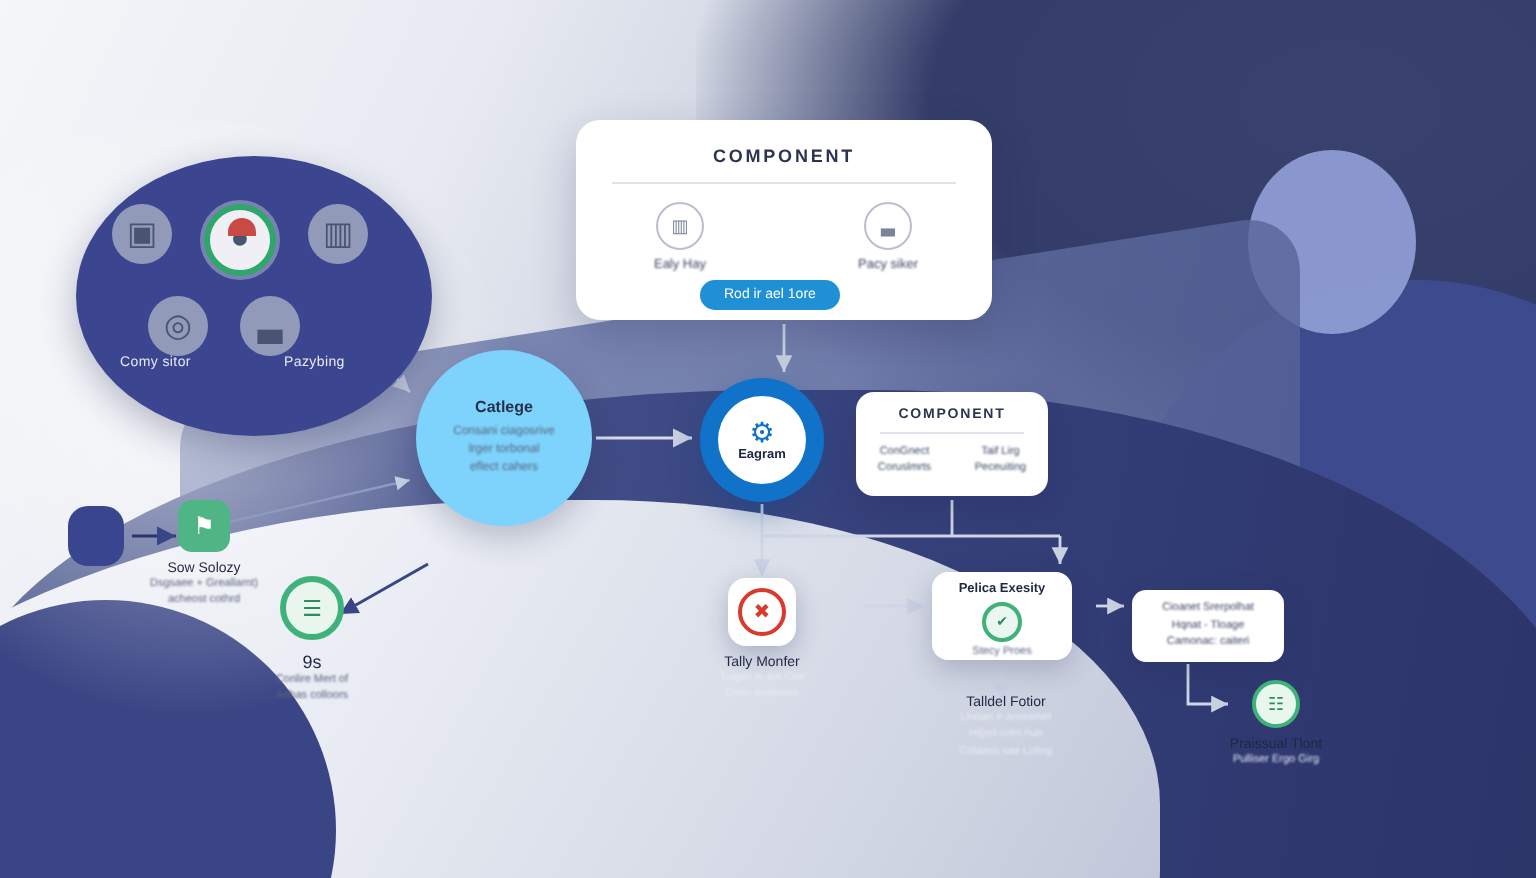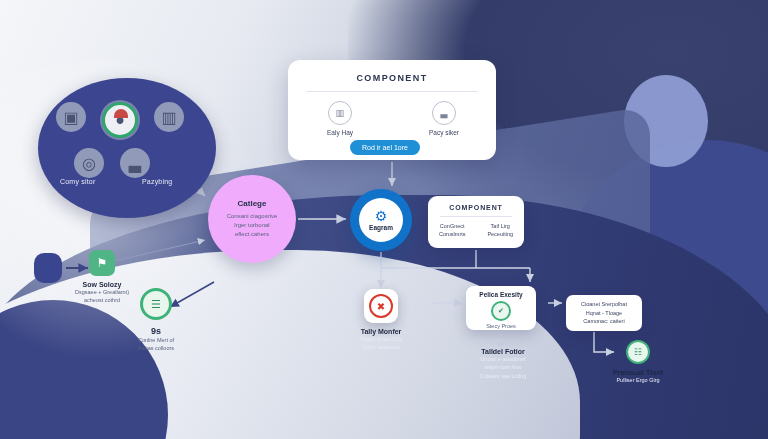--- a/index.html
+++ b/index.html
@@ -60,21 +60,21 @@
   .card-top .items{display:flex;justify-content:space-around;margin-top:9px;}
   .card-top .item{text-align:center;width:56px;}
   .circ{width:22px;height:22px;border-radius:50%;border:1.5px solid #b9bfcd;margin:0 auto;
     display:flex;align-items:center;justify-content:center;color:#7d849a;font-size:9px;}
   .card-top .cap{font-size:6.5px;color:#3d4663;margin-top:4px;filter:blur(.4px);}
   .btn-pill{position:absolute;left:62px;top:80px;background:#1f8fd6;color:#fff;font-size:7px;
     padding:4px 12px;border-radius:10px;filter:blur(.35px);white-space:nowrap;}
 
   
   .circle-node{position:absolute;left:208px;top:175px;width:88px;height:88px;border-radius:50%;
-    background:#f0abfc;box-shadow:0 6px 16px rgba(30,38,80,.24);
+    background:#7dd3fc;box-shadow:0 6px 16px rgba(30,38,80,.24);
     display:flex;flex-direction:column;align-items:center;justify-content:center;text-align:center;}
   .circle-node .t{font-size:8px;font-weight:700;color:#27304d;filter:blur(.3px);}
   .circle-node .s{font-size:6px;color:#5a6380;line-height:1.45;margin-top:4px;filter:blur(.5px);}
 
   
   .hub{position:absolute;left:350px;top:189px;width:62px;height:62px;border-radius:50%;
     background:#1072c8;box-shadow:0 6px 16px rgba(16,70,140,.38);
     display:flex;align-items:center;justify-content:center;}
   .hub .inner{width:44px;height:44px;border-radius:50%;background:#fff;
     display:flex;flex-direction:column;align-items:center;justify-content:center;}
@@ -85,21 +85,21 @@
   .card-right{position:absolute;left:428px;top:196px;width:96px;height:52px;background:#fff;
     border-radius:9px;box-shadow:0 6px 16px rgba(30,38,80,.22);}
   .card-right .title{text-align:center;font-size:7px;font-weight:700;color:#2b3450;letter-spacing:.9px;
     margin-top:8px;filter:blur(.25px);}
   .card-right .rule{height:1px;background:#e1e4ed;margin:5px 12px 0;}
   .card-right .cols{display:flex;justify-content:space-around;margin-top:5px;}
   .card-right .col{font-size:5.5px;color:#3d4663;line-height:1.5;text-align:center;filter:blur(.45px);}
 
   
   .node{position:absolute;text-align:center;}
-  .node .cap-t{font-size:7px;font-weight:700;color:#1f2742;filter:blur(.35px);}
+  .node .cap-t{font-size:7px;font-weight:400;color:#1f2742;filter:blur(.35px);}
   .node .cap-s{font-size:5.5px;line-height:1.5;filter:blur(.5px);}
 
   .gicon{width:26px;height:26px;border-radius:50%;border:3px solid #3fb27a;background:#e8f6ee;
     margin:0 auto;display:flex;align-items:center;justify-content:center;color:#2f8a5d;font-size:11px;}
   .gsquare{width:26px;height:26px;border-radius:7px;background:#4fb585;
     margin:0 auto;display:flex;align-items:center;justify-content:center;color:#fff;font-size:12px;}
   .tile-white{width:34px;height:34px;border-radius:9px;background:#fff;margin:0 auto;
     box-shadow:0 4px 12px rgba(30,38,80,.25);display:flex;align-items:center;justify-content:center;}
   .tile-white .red{width:20px;height:20px;border-radius:50%;background:#fff;border:2.5px solid #d93a2b;
     display:flex;align-items:center;justify-content:center;color:#d93a2b;font-size:10px;}

